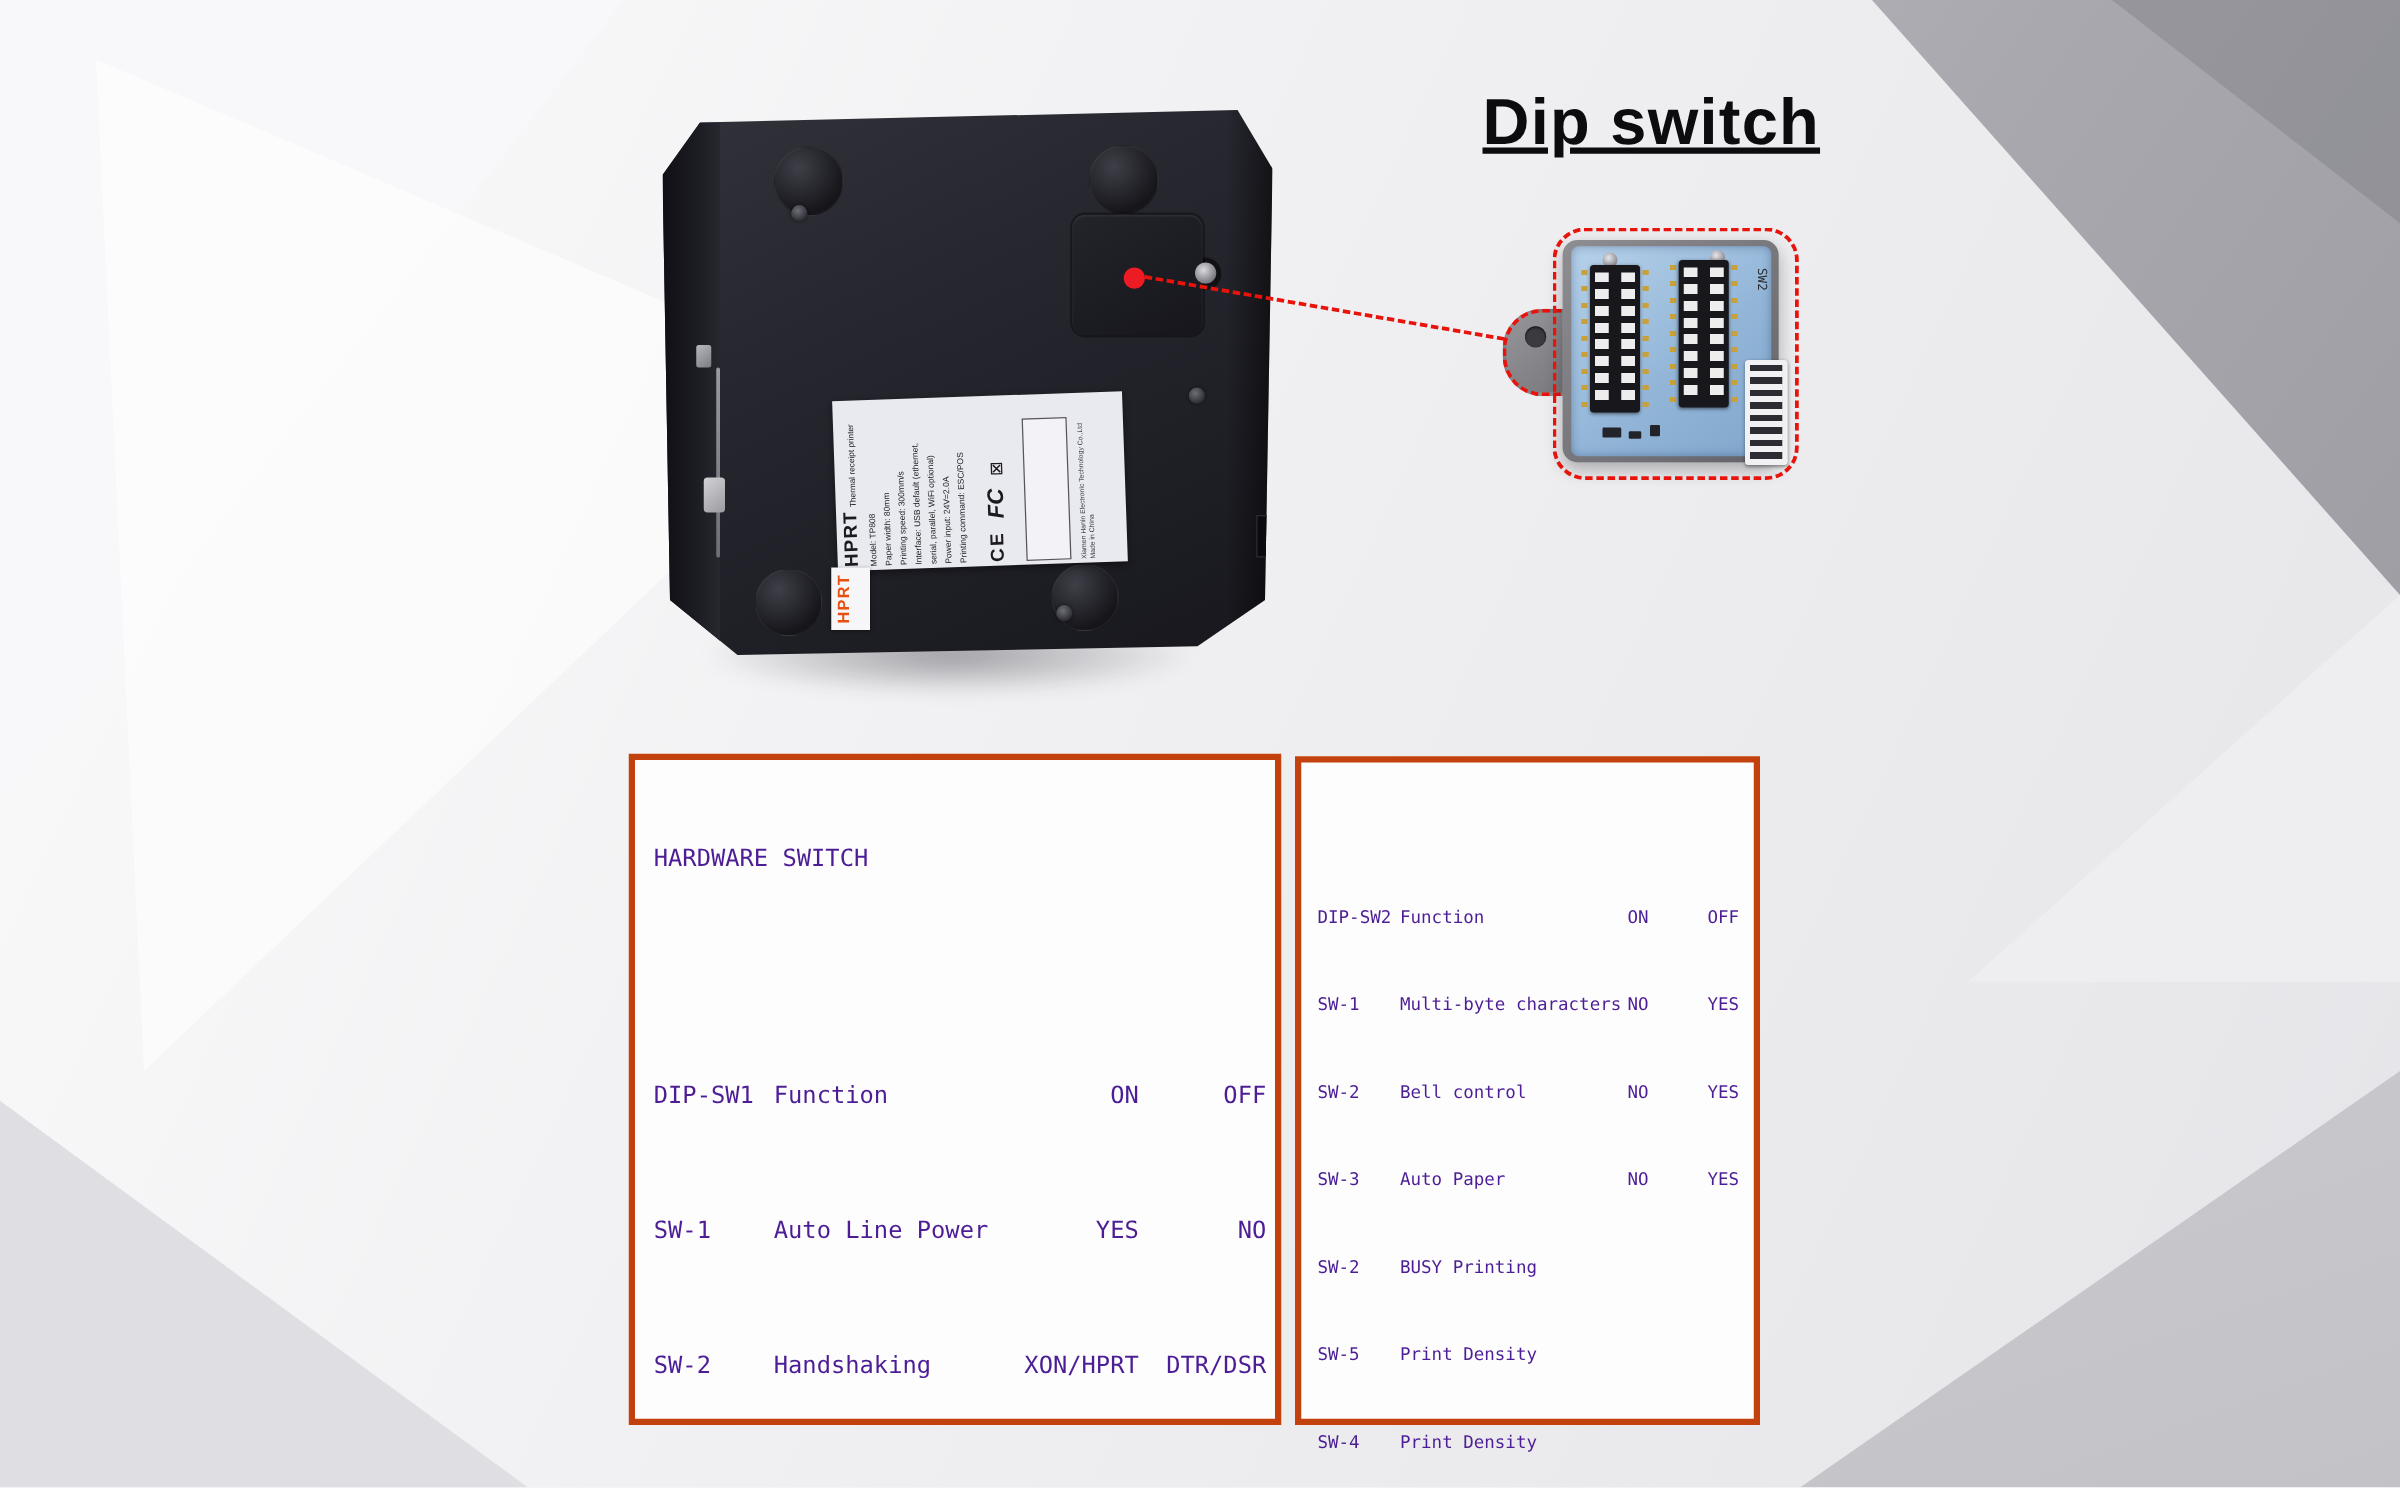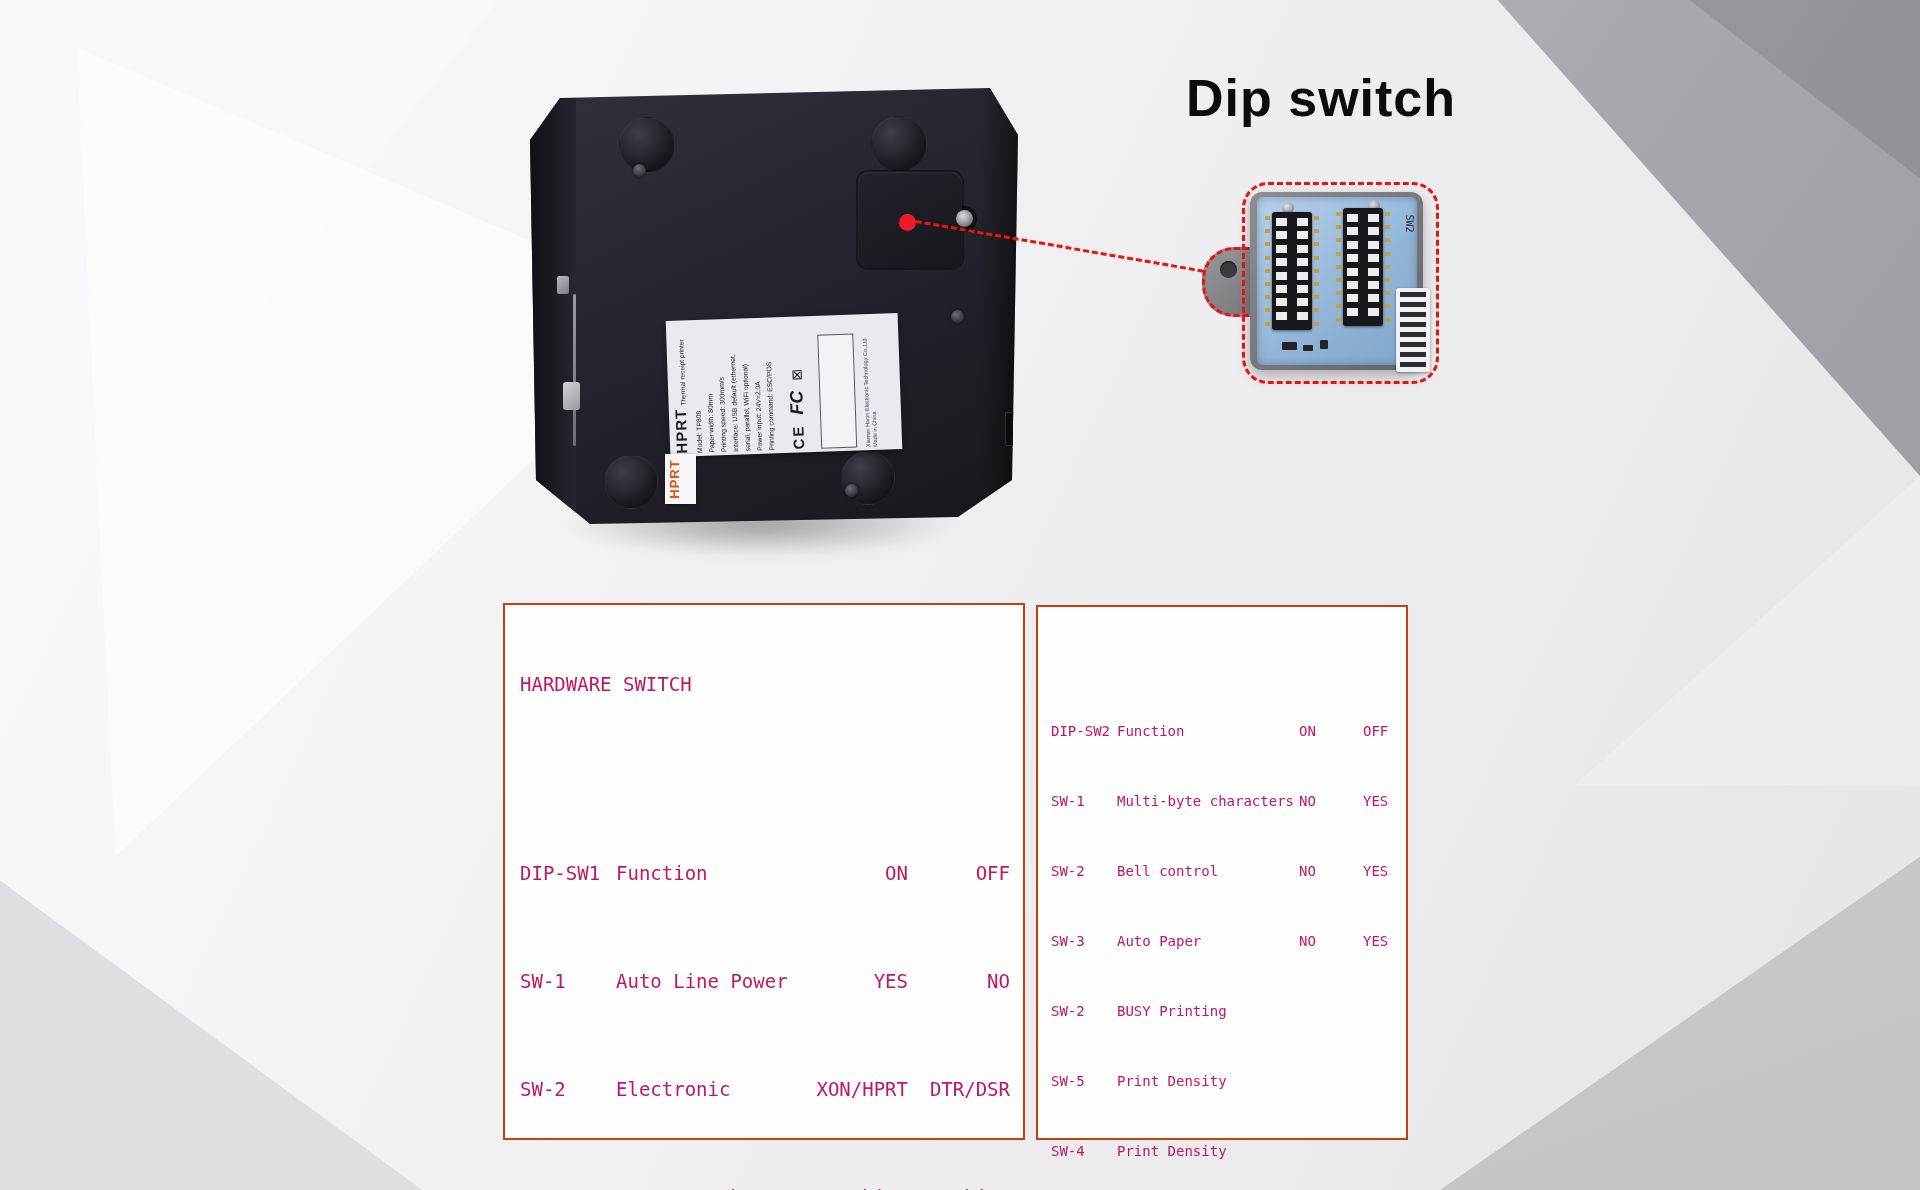--- a/index.html
+++ b/index.html
@@ -12,21 +12,21 @@
   .f1{clip-path:polygon(78% 0,100% 0,100% 40%);background:linear-gradient(125deg,#d6d6da 0%,#a8a8ae 60%,#96969c 100%);}
   .f2{clip-path:polygon(88% 0,100% 0,100% 15%);background:rgba(108,108,116,.30);}
   .f3{clip-path:polygon(100% 40%,100% 66%,82% 66%);background:rgba(238,238,241,.90);}
   .f4{clip-path:polygon(75% 100%,100% 72%,100% 100%);background:linear-gradient(160deg,#dcdce0,#c2c2c7);}
   .f5{clip-path:polygon(0 74%,22% 100%,0 100%);background:#dfdfe3;}
   .f6{clip-path:polygon(0 0,26% 0,0 54%);background:#f8f8fa;}
   .f7{clip-path:polygon(4% 4%,36% 26%,6% 72%);background:rgba(255,255,255,.55);}
 
   
   .page-title{position:absolute;left:1186px;top:68px;font-size:52px;font-weight:700;
-              color:#0c0c0e;letter-spacing:1px;}
+              color:#0c0c0e;letter-spacing:1px;text-decoration:underline;}
 
   
   .printer-shadow{position:absolute;left:545px;top:488px;width:430px;height:72px;
      background:radial-gradient(ellipse at center,rgba(25,25,35,.38) 0%,rgba(25,25,35,0) 65%);
      filter:blur(6px);}
   #printer{position:absolute;left:513px;top:82px;width:540px;height:448px;z-index:2;}
   .printer-body{position:absolute;inset:0;
      clip-path:polygon(47px 16px,477px 6px,505px 53px,499px 398px,445px 435px,77px 442px,23px 398px,17px 58px);
      background:linear-gradient(155deg,#32323b 0%,#272730 35%,#1d1d24 75%,#16161c 100%);
      box-shadow:inset 0 3px 2px rgba(255,255,255,.10), inset -5px 0 8px rgba(0,0,0,.55);}
@@ -124,22 +124,22 @@
      background:repeating-linear-gradient(to bottom,#2c2c32 0 5px,#f1f1f3 5px 10px);
      border:4px solid #f1f1f3;box-shadow:0 1px 3px rgba(0,0,0,.4);}
   .board-label{position:absolute;left:210px;top:48px;font-size:10px;color:#2b2b32;
      font-family:"DejaVu Sans Mono",monospace;transform:rotate(90deg);}
   .chip{position:absolute;background:#23232a;border-radius:1px;}
   .chip-1{left:92px;top:172px;width:15px;height:8px;}
   .chip-2{left:113px;top:175px;width:10px;height:6px;}
   .chip-3{left:130px;top:170px;width:8px;height:9px;}
 
   
-  .panel{position:absolute;background:#fdfdfe;border:2px solid #c2410c;box-sizing:border-box;
-     font-family:"DejaVu Sans Mono",monospace;color:#be185d;white-space:pre;z-index:2;}
+  .panel{position:absolute;background:#fdfdfe;border:5px solid #c2410c;box-sizing:border-box;
+     font-family:"DejaVu Sans Mono",monospace;color:#4c1d95;white-space:pre;z-index:2;}
   .panel-left{left:503px;top:603px;width:522px;height:537px;padding:12px 15px;
      font-size:19px;line-height:27px;}
   .panel-right{left:1036px;top:605px;width:372px;height:535px;padding:11px 13px;
      font-size:14px;line-height:17.5px;}
   .row4{display:grid;grid-template-columns:96px 186px 106px 102px;}
   .row4 .c3,.row4 .c4{text-align:right;}
   .rowA{display:grid;grid-template-columns:66px 182px 64px auto;}
 </style>
 </head>
 <body>
@@ -256,21 +256,21 @@
     
       <div class="row4">
         <span class="c1">SW-1</span>
         <span class="c2">Auto Line Power</span>
         <span class="c3">YES</span>
         <span class="c4">NO</span>
       </div>
     
       <div class="row4">
         <span class="c1">SW-2</span>
-        <span class="c2">Electronic</span>
+        <span class="c2">Handshaking</span>
         <span class="c3">XON/HPRT</span>
         <span class="c4">DTR/DSR</span>
       </div>
     
       <div class="row4">
         <span class="c1">SW-3</span>
         <span class="c2">Data Length</span>
         <span class="c3">7bits</span>
         <span class="c4">8bits</span>
       </div>

